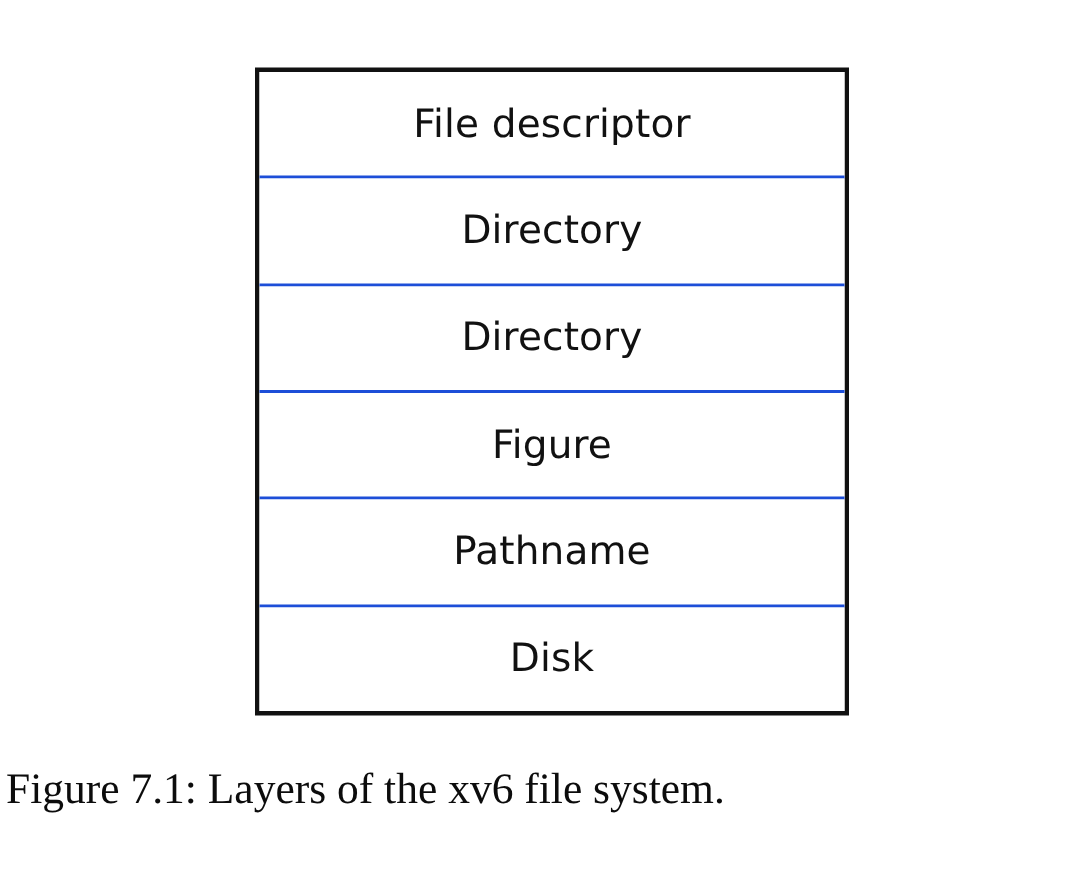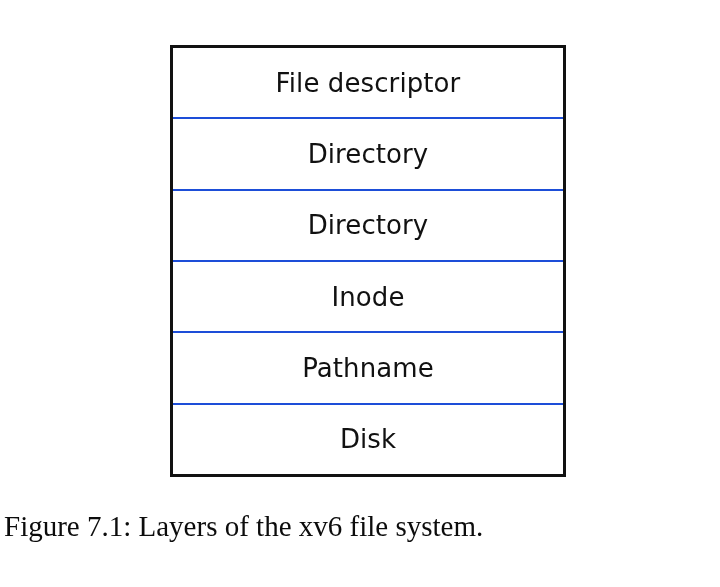--- a/index.html
+++ b/index.html
@@ -91,21 +91,21 @@
 
     <div class="layer-row">
       <span class="layer-label">Directory</span>
     </div>
 
     <div class="layer-row">
       <span class="layer-label">Directory</span>
     </div>
 
     <div class="layer-row">
-      <span class="layer-label">Inode</span>
+      <span class="layer-label">Figure</span>
     </div>
 
     <div class="layer-row">
       <span class="layer-label">Pathname</span>
     </div>
 
 
     <div class="layer-row">
       <span class="layer-label">Disk</span>
     </div>

